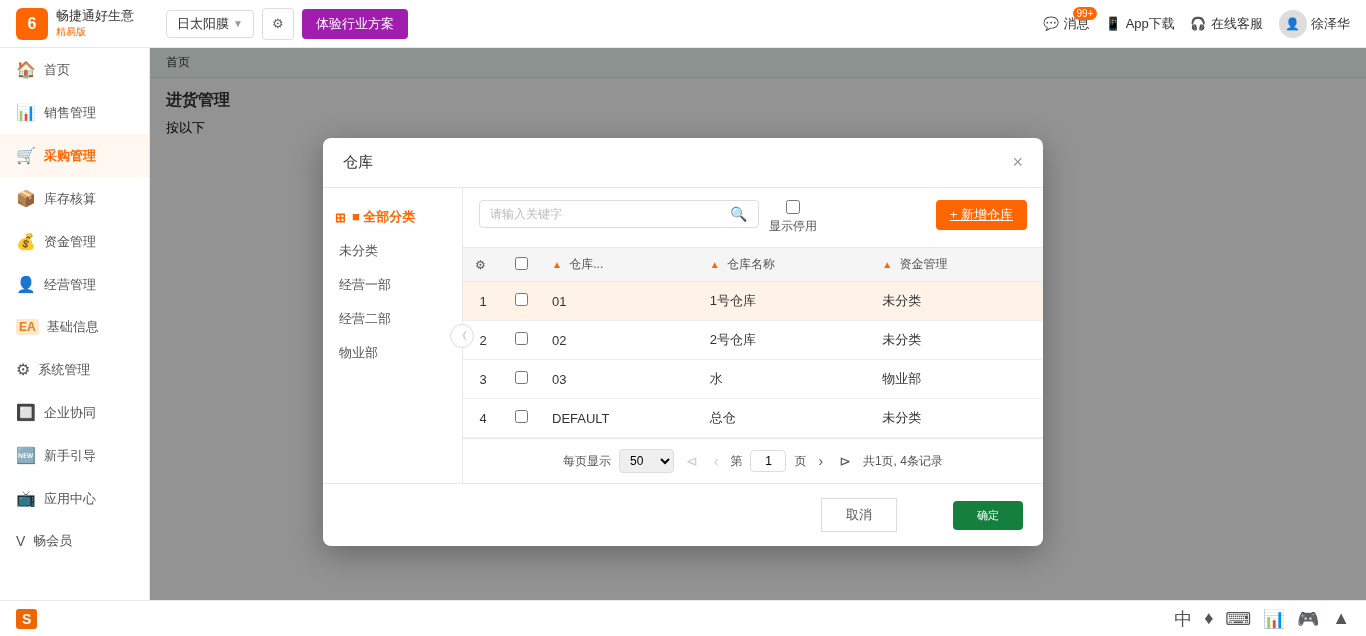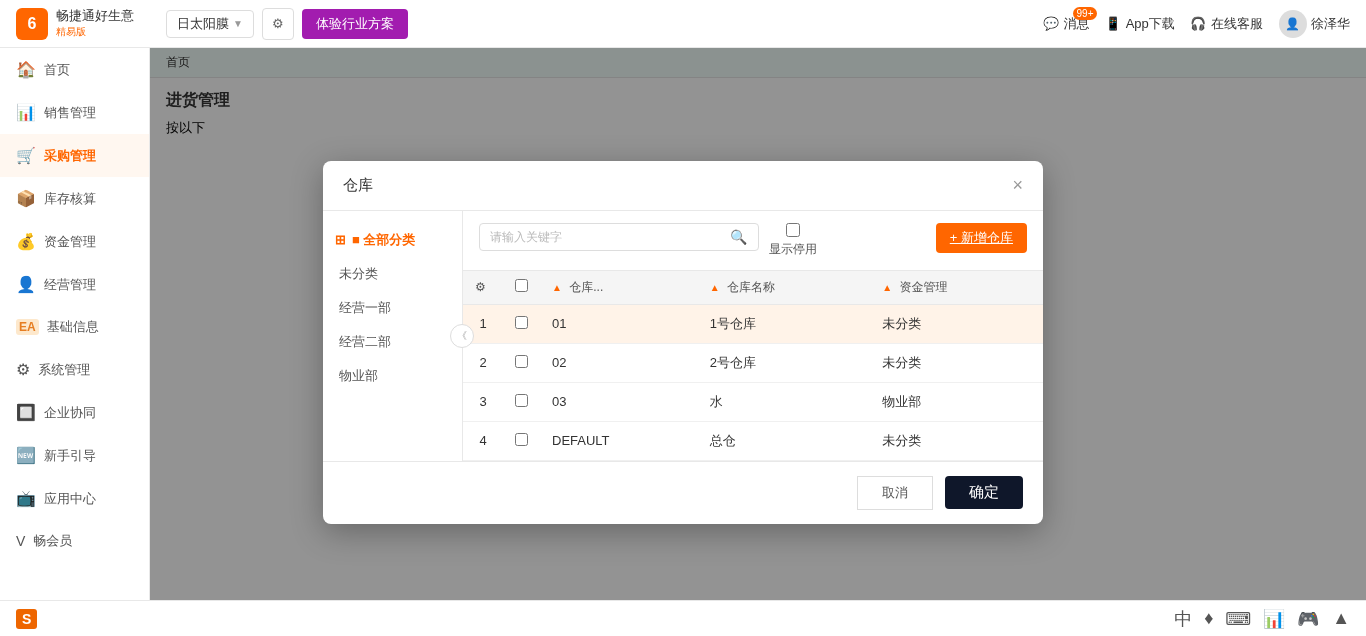--- a/index.html
+++ b/index.html
@@ -243,22 +243,22 @@
     .modal-action-footer {
       display: flex; align-items: center; justify-content: flex-end; gap: 12px;
       padding: 14px 20px;
       border-top: 1px solid #e8e8e8;
     }
     .btn-cancel {
       border: 1px solid #ddd; background: #fff; border-radius: 0;
       padding: 7px 24px; cursor: pointer; font-size: 13px; color: #555;
     }
     .btn-confirm {
-      background: #0f172a; color: #fff; border: none;
-      border-radius: 4px; padding: 7px 24px; cursor: pointer; font-size: 15px;
+      background: #15803d; color: #fff; border: none;
+      border-radius: 4px; padding: 7px 24px; cursor: pointer; font-size: 11px; margin-left: 44px;
     }
 
     
     .bottom-bar {
       position: fixed; bottom: 0; left: 0; right: 0;
       height: 36px; background: #fff;
       border-top: 1px solid #e8e8e8;
       display: flex; align-items: center; justify-content: flex-end;
       padding: 0 16px; gap: 12px; z-index: 200;
     }
@@ -465,20 +465,36 @@
                       <input type="checkbox" style="">
                     </td>
                     <td>DEFAULT</td>
                     <td>总仓</td>
                     <td>未分类</td>
                   </tr>
                 </tbody>
               </table>
             </div>
 
+            <div class="modal-footer-table">
+              <span>每页显示</span>
+              <select class="page-size-select">
+                <option>50</option>
+                <option>100</option>
+                <option>200</option>
+              </select>
+              <button class="page-btn" disabled="">⊲</button>
+              <button class="page-btn" disabled="">‹</button>
+              <span>第</span>
+              <input type="text" class="page-input" value="1" style="">
+              <span>页</span>
+              <button class="page-btn">›</button>
+              <button class="page-btn">⊳</button>
+              <span>共1页, 4条记录</span>
+            </div>
           </div>
         </div>
 
         <div class="modal-action-footer">
           <button class="btn-cancel">取消</button>
           <button class="btn-confirm">确定</button>
         </div>
       </div>
     </div>
   </div>

